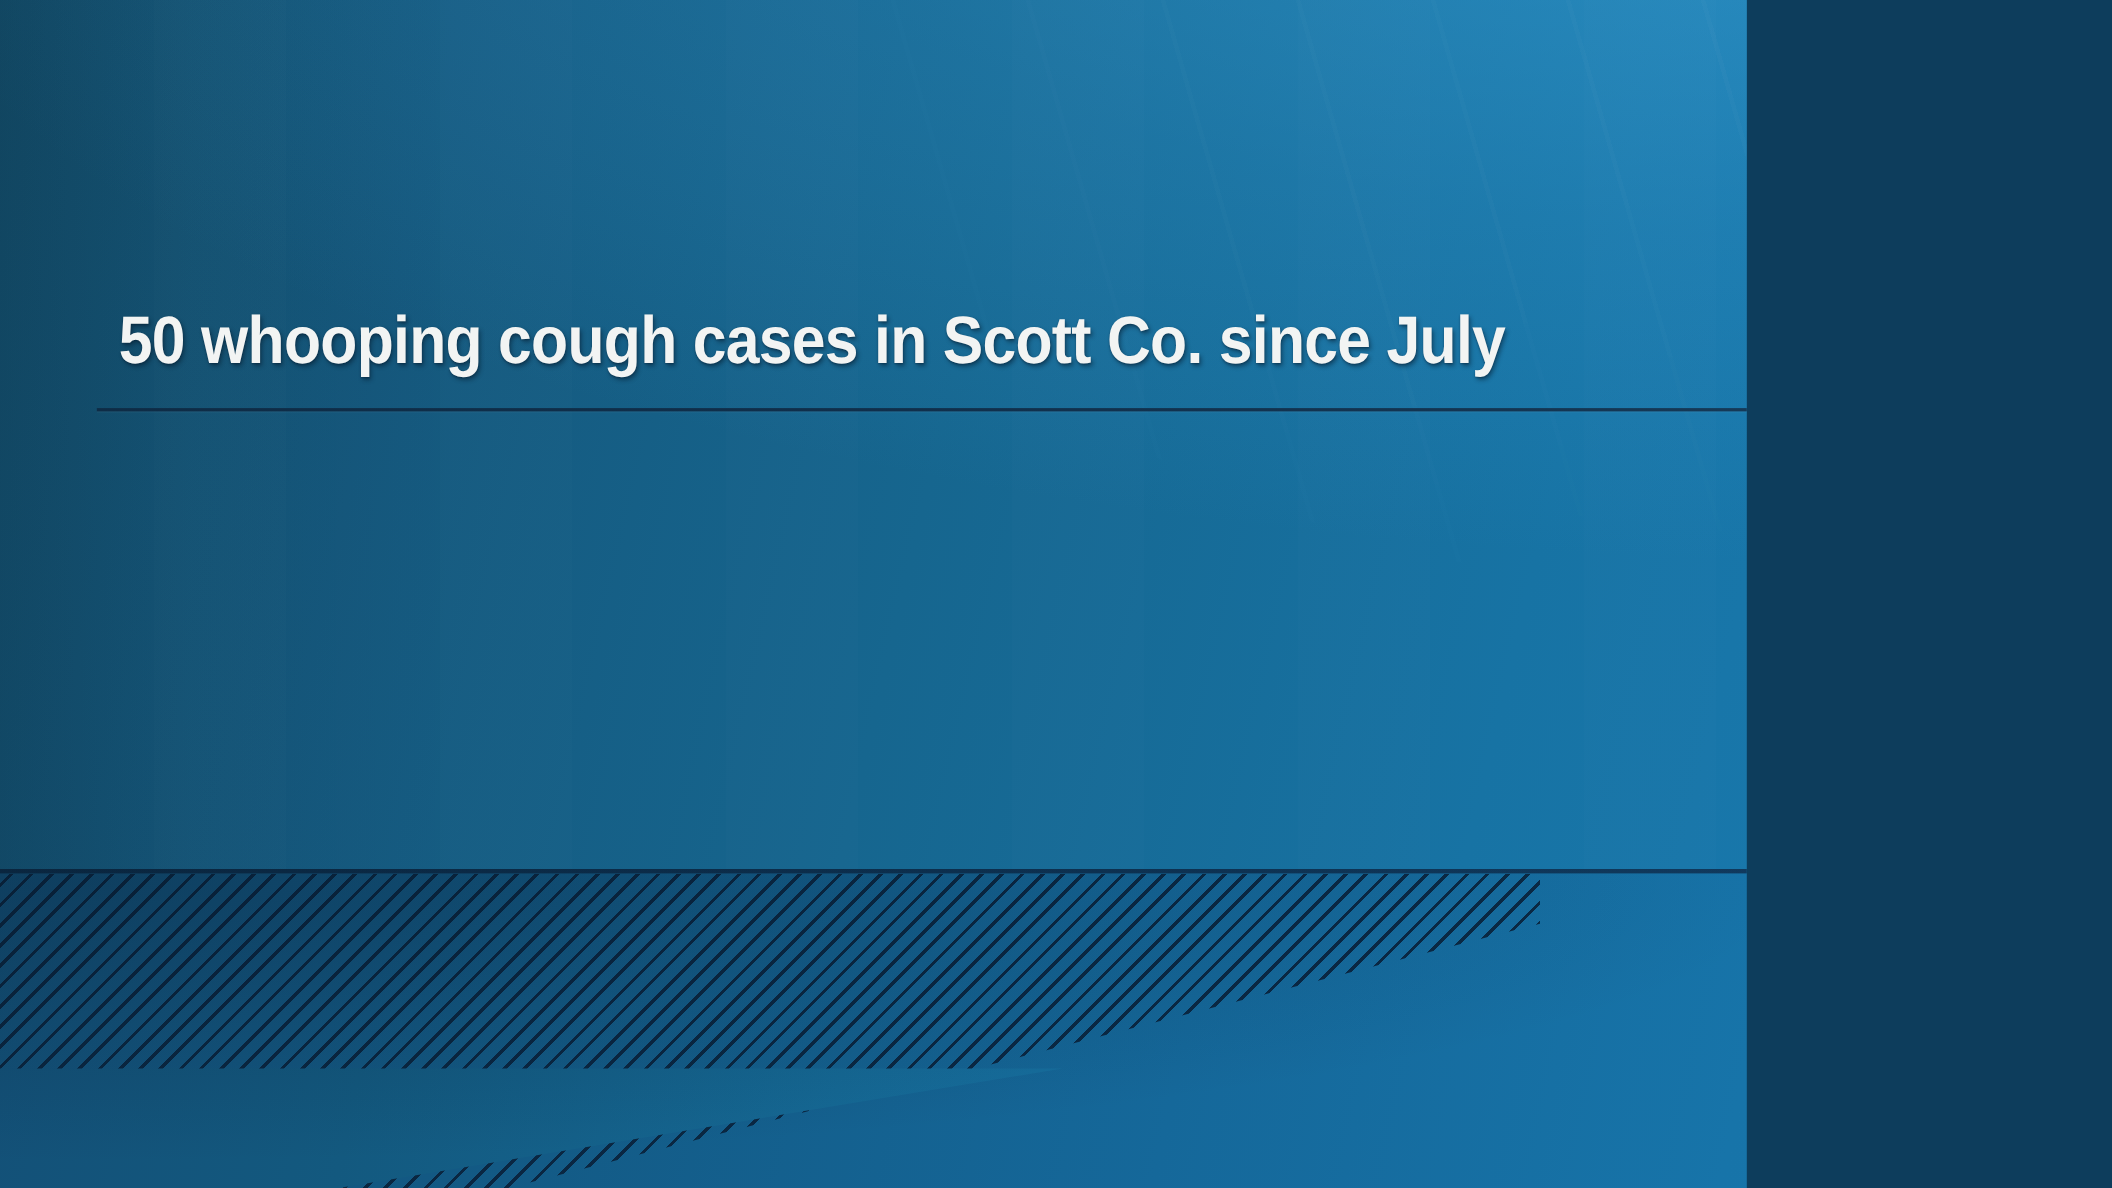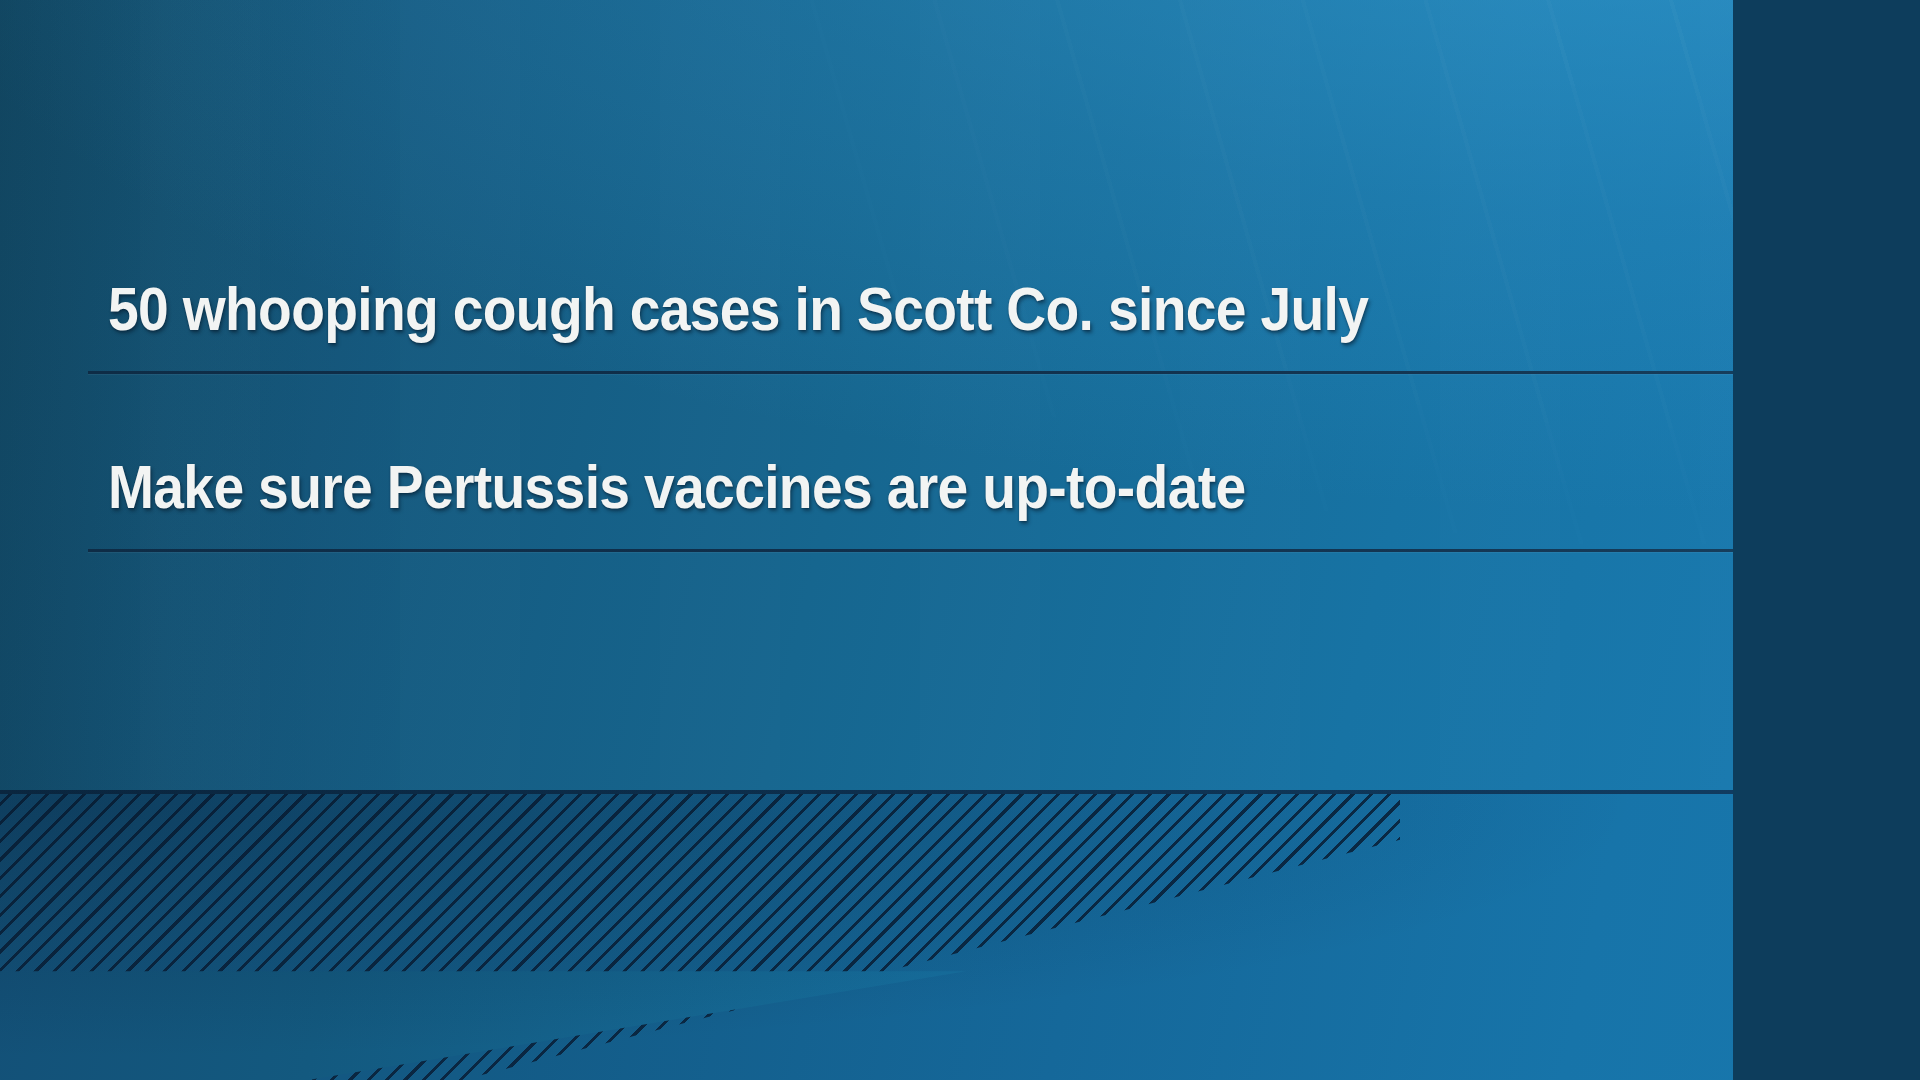--- a/index.html
+++ b/index.html
@@ -8,21 +8,21 @@
     padding: 0;
     width: 1920px;
     height: 1080px;
     overflow: hidden;
     background: #0d3d5c;
   }
 
   
   #stage {
     position: relative;
-    width: 1733px;
+    width: 1588px;
     height: 1080px;
     font-family: "Liberation Sans", "DejaVu Sans", sans-serif;
     overflow: hidden;
     isolation: isolate;
   }
 
   
   .upper-panel {
     position: absolute;
     left: 0;
@@ -263,24 +263,20 @@
     <div class="edge-shade"></div>
   </div>
 
   <div class="headlines">
 
     <div class="line-row">
       <div class="line-text">50 whooping cough cases in Scott Co. since July</div>
       <div class="line-rule"></div>
     </div>
 
-    <div class="line-row">
-      <div class="line-text">Make sure Pertussis vaccines are up-to-date</div>
-      <div class="line-rule"></div>
-    </div>
 
 
   </div>
 
   <div class="lower-band">
     <div class="seam"></div>
     <div class="hatch-shape"></div>
     <div class="hatch-notch"></div>
     <div class="band-vignette"></div>
   </div>

